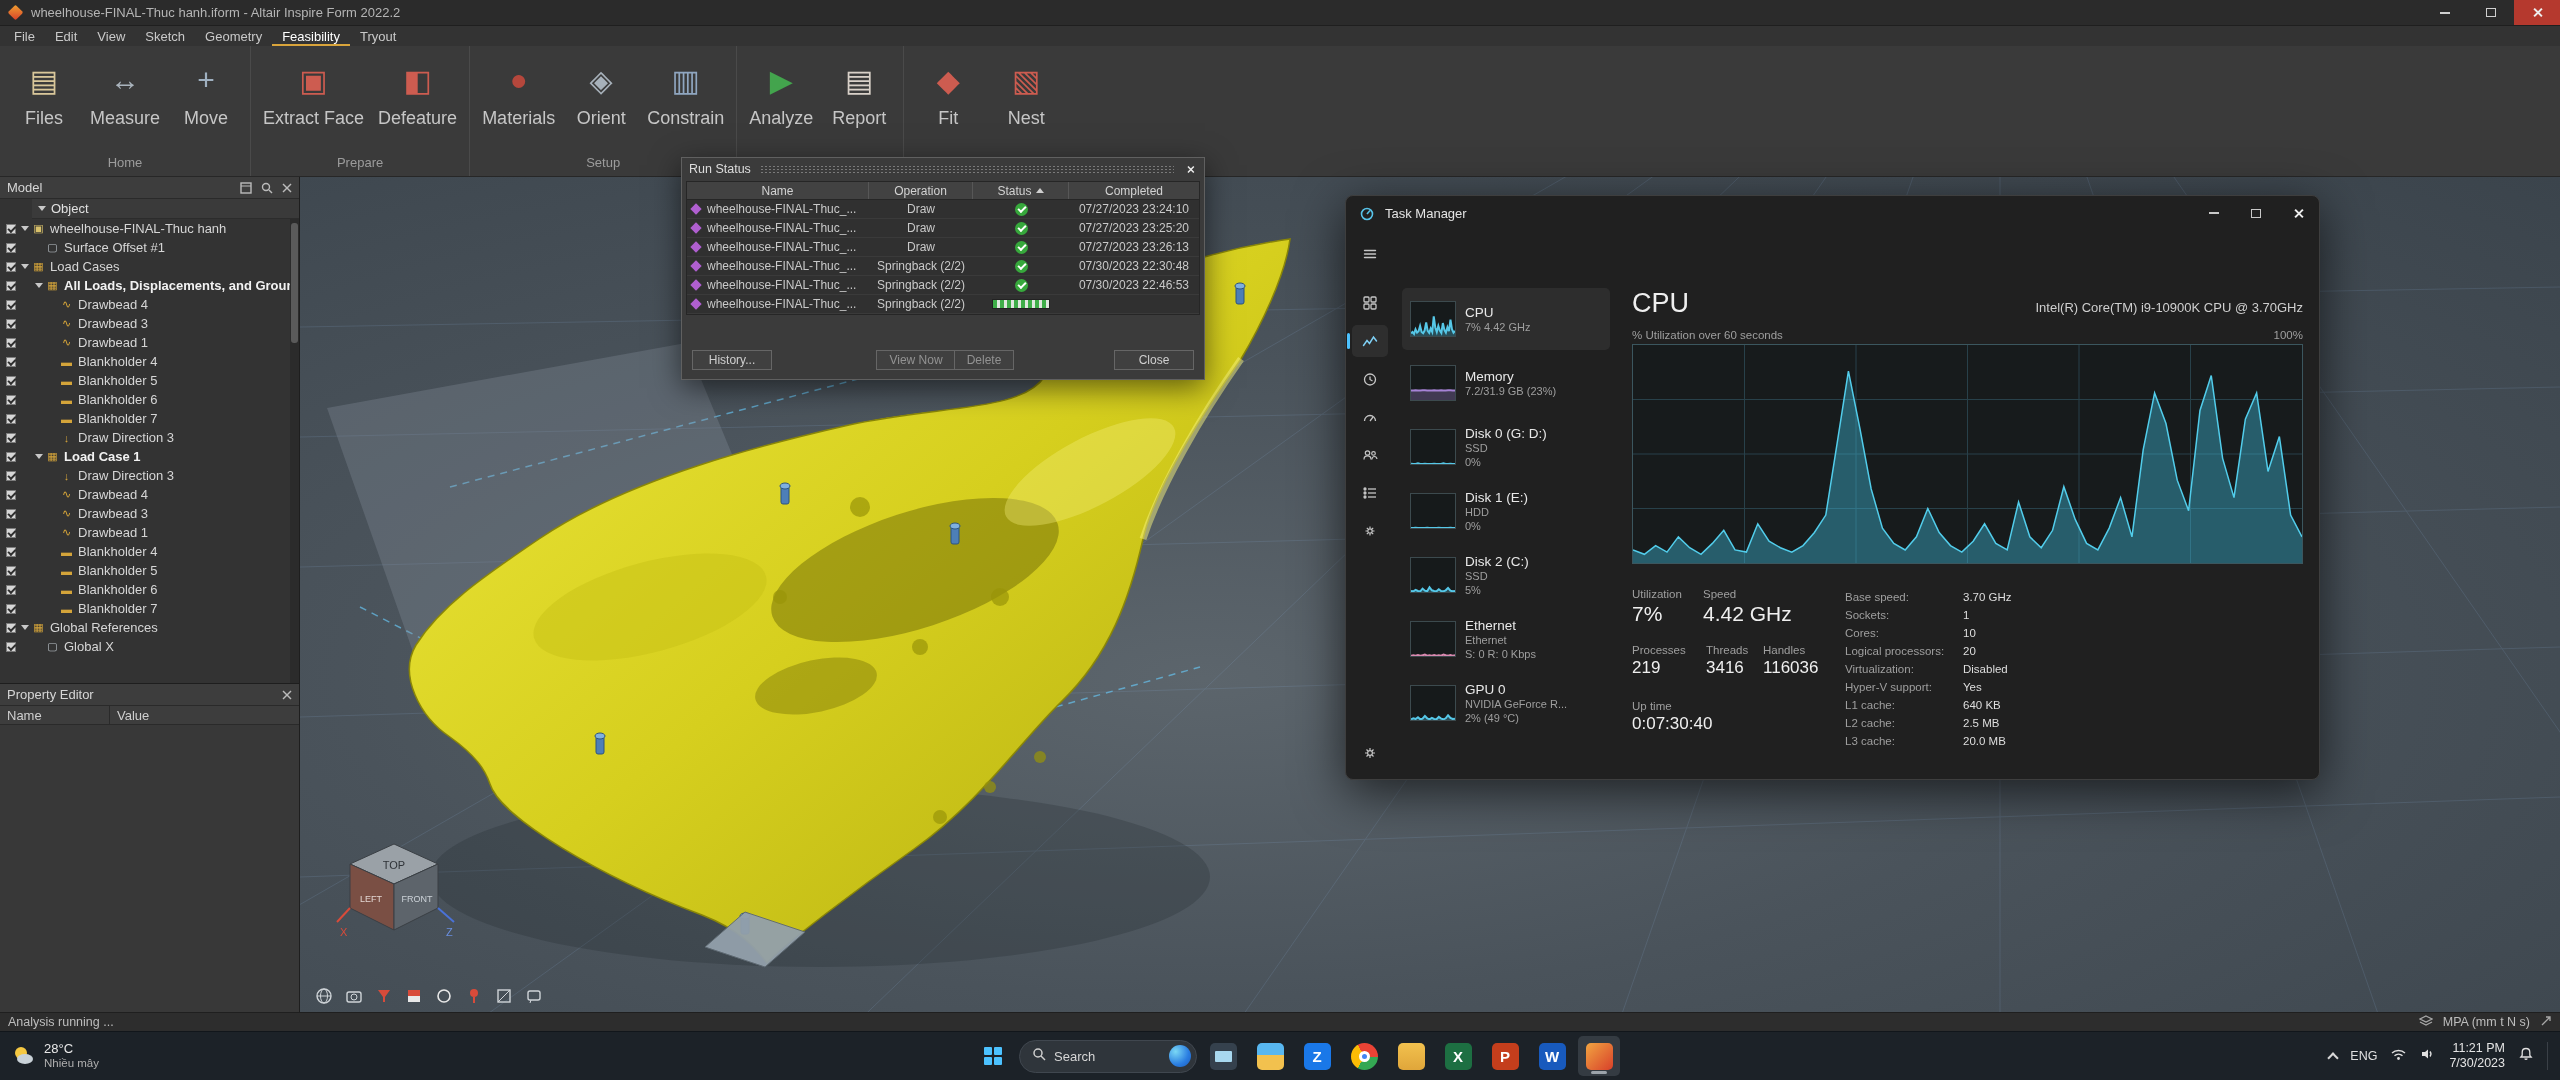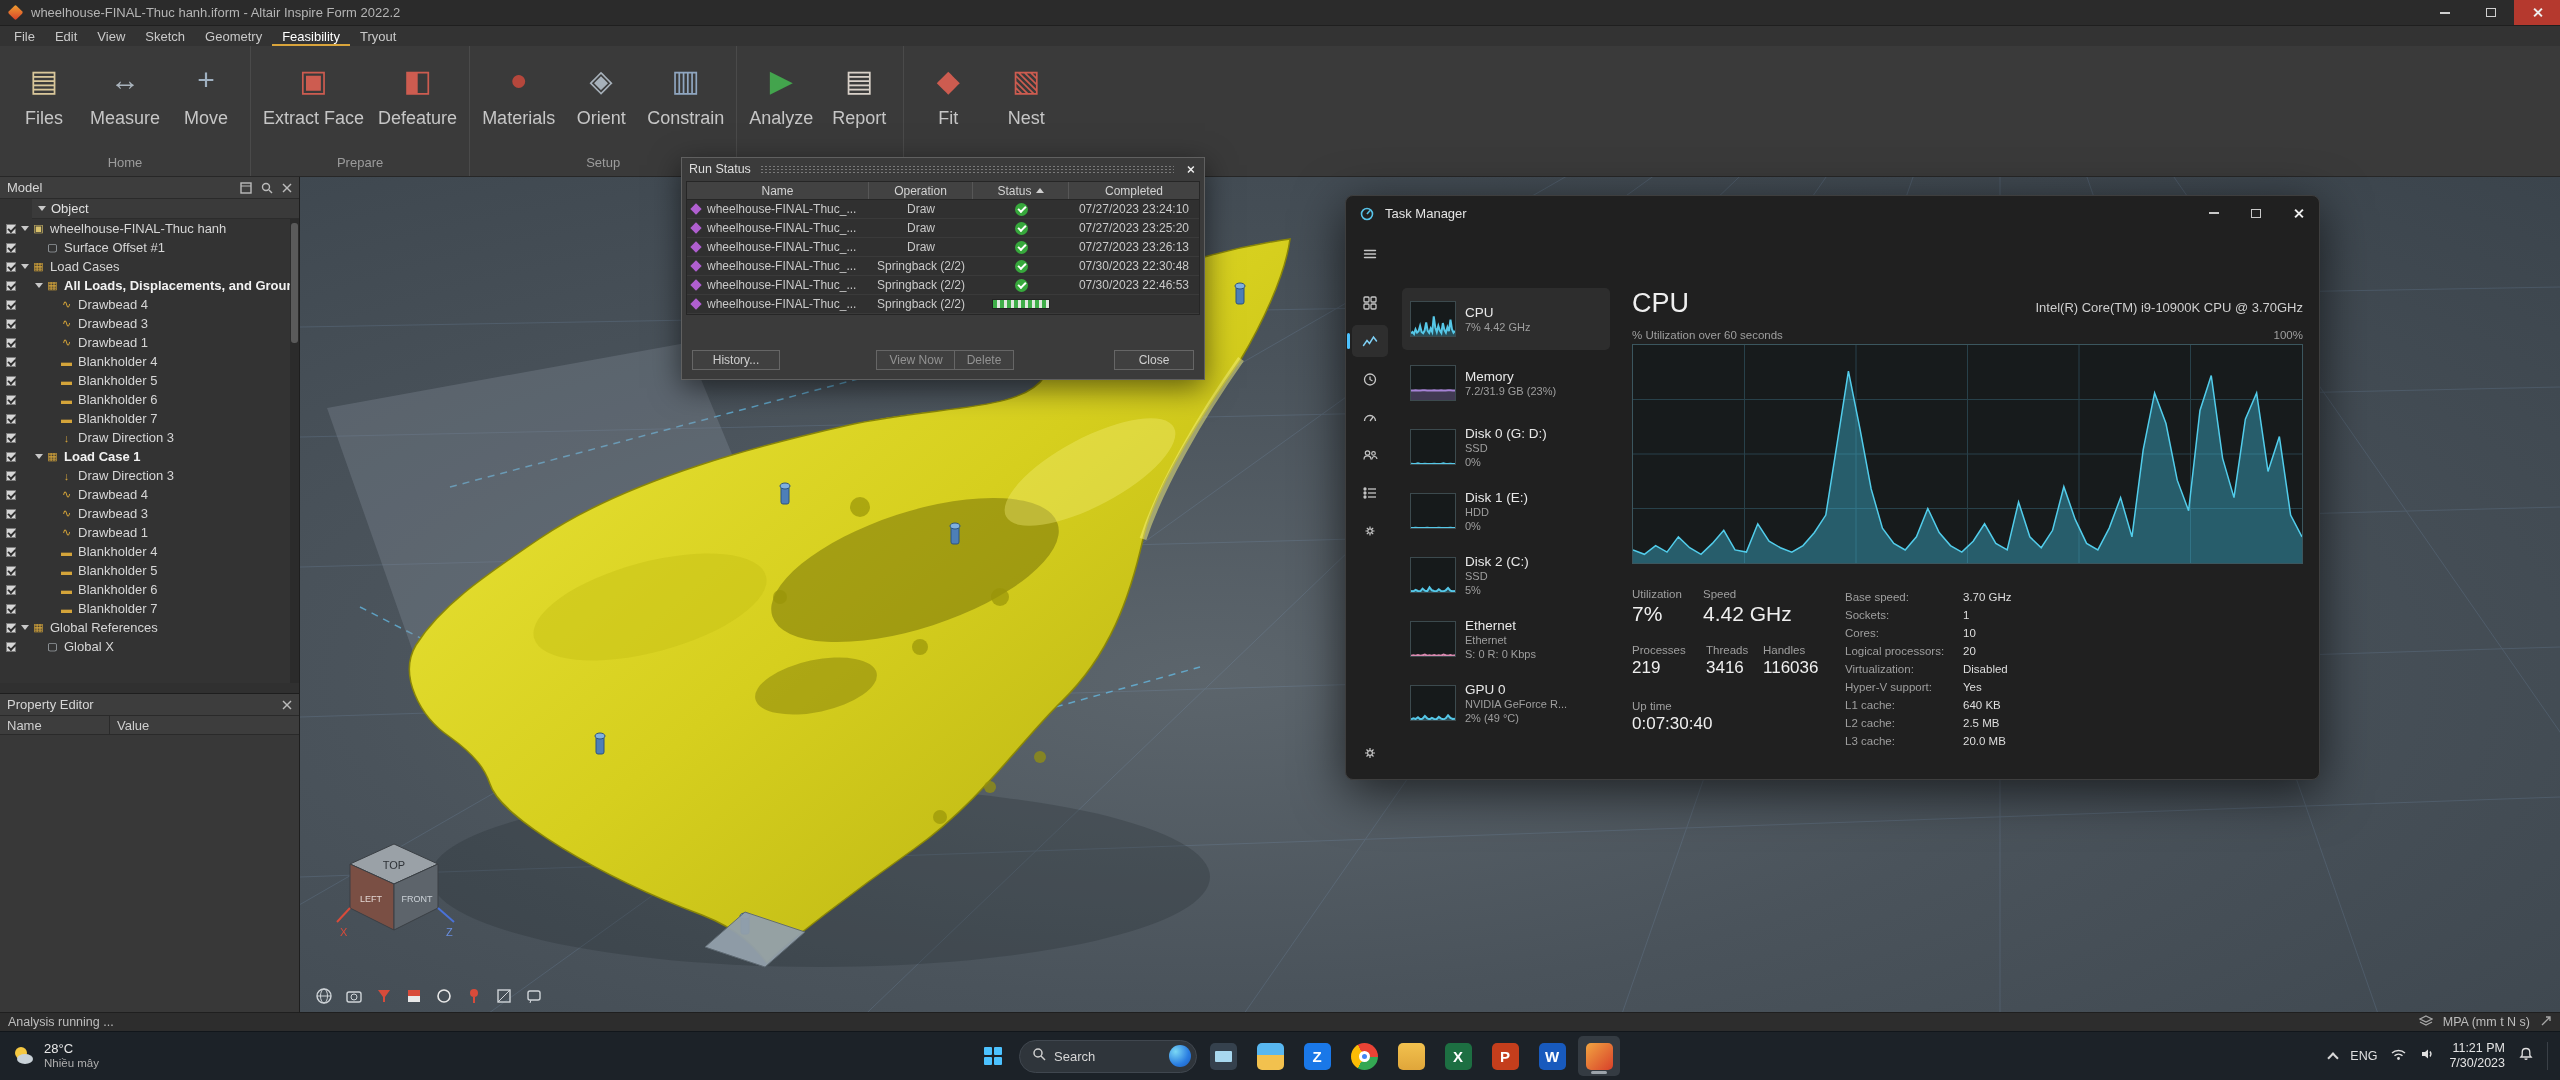--- a/index.html
+++ b/index.html
@@ -35,21 +35,21 @@
   .rgroup+.rgroup{border-left:1px solid #4a4a4a;}
   .rtools{display:flex;gap:6px;flex:1;}
   .rtool{min-width:72px;display:flex;flex-direction:column;align-items:center;padding:6px 4px 0;}
   .ticon{width:44px;height:44px;display:flex;align-items:center;justify-content:center;
          font-size:30px;color:var(--c,#aaa);}
   .tlabel{font-size:18px;color:#c6c6c6;margin-top:6px;white-space:nowrap;}
   .glabel{margin-top:auto;text-align:center;font-size:13px;color:#9c9c9c;height:22px;line-height:22px;}
 
   
   .left-col{position:absolute;left:0;top:177px;width:300px;height:835px;background:#303030;
-            border-right:1px solid #1e1e1e;display:flex;flex-direction:column;z-index:6;gap:10px;}
+            border-right:1px solid #1e1e1e;display:flex;flex-direction:column;z-index:6;}
   .model-section{height:506px;display:flex;flex-direction:column;position:relative;background:#333;}
   .panel-header{height:22px;background:#3d3d3d;display:flex;align-items:center;padding:0 7px;
                 font-size:13px;color:#d6d6d6;border-bottom:1px solid #2a2a2a;flex:none;}
   .ph-icons{margin-left:auto;display:flex;gap:9px;align-items:center;}
   .ph-icons svg{display:block;}
   .tree-root{height:20px;display:flex;align-items:center;background:#3a3a3a;font-size:13px;
              padding-left:5px;color:#e0e0e0;border-bottom:1px solid #2c2c2c;flex:none;gap:3px;margin-left:32px;}
   .tree{flex:1;overflow:hidden;position:relative;padding-right:10px;}
   .tree-item{height:19px;display:flex;align-items:center;font-size:13px;color:#d6d6d6;white-space:nowrap;}
   .checkbox{width:10px;height:10px;background:#d6d6d6;border:1px solid #7c7c7c;margin:0 4px 0 6px;
@@ -104,21 +104,21 @@
   .check{display:none;width:13px;height:13px;border-radius:50%;background:#37a83c;position:relative;}
   .check::after{content:"";position:absolute;left:3px;top:3px;width:6px;height:3px;
         border-left:2px solid #fff;border-bottom:2px solid #fff;transform:rotate(-45deg);}
   .s-done .check{display:block;}
   .progress{display:none;width:58px;height:10px;border:1px solid #222;
         background:repeating-linear-gradient(90deg,#3fae49 0 4px,#dfe8df 4px 7px);}
   .s-running .progress{display:block;}
   .dlg-btn{position:absolute;height:20px;background:#404040;border:1px solid #666;color:#cfcfcf;
            font-size:12px;display:flex;align-items:center;justify-content:center;bottom:9px;}
   .dlg-btn.dim{color:#929292;}
-  #btn-history{left:10px;width:88px;} #btn-viewnow{left:194px;width:80px;}
+  #btn-history{left:10px;width:80px;} #btn-viewnow{left:194px;width:80px;}
   #btn-delete{left:272px;width:60px;} #btn-close{right:10px;width:80px;}
 
   
   .tm{position:absolute;left:1345px;top:195px;width:975px;height:585px;background:#202020;
       border:1px solid #3e3e3e;border-radius:8px;box-shadow:0 12px 50px rgba(0,0,0,.65);
       overflow:hidden;z-index:30;font-size:13px;color:#ddd;}
   .tm-titlebar{height:34px;display:flex;align-items:center;padding-left:13px;}
   .tm-title{margin-left:10px;font-size:13px;color:#e4e4e4;}
   .tm-controls{margin-left:auto;display:flex;height:100%;}
   .tm-controls .win-btn{width:42px;}

